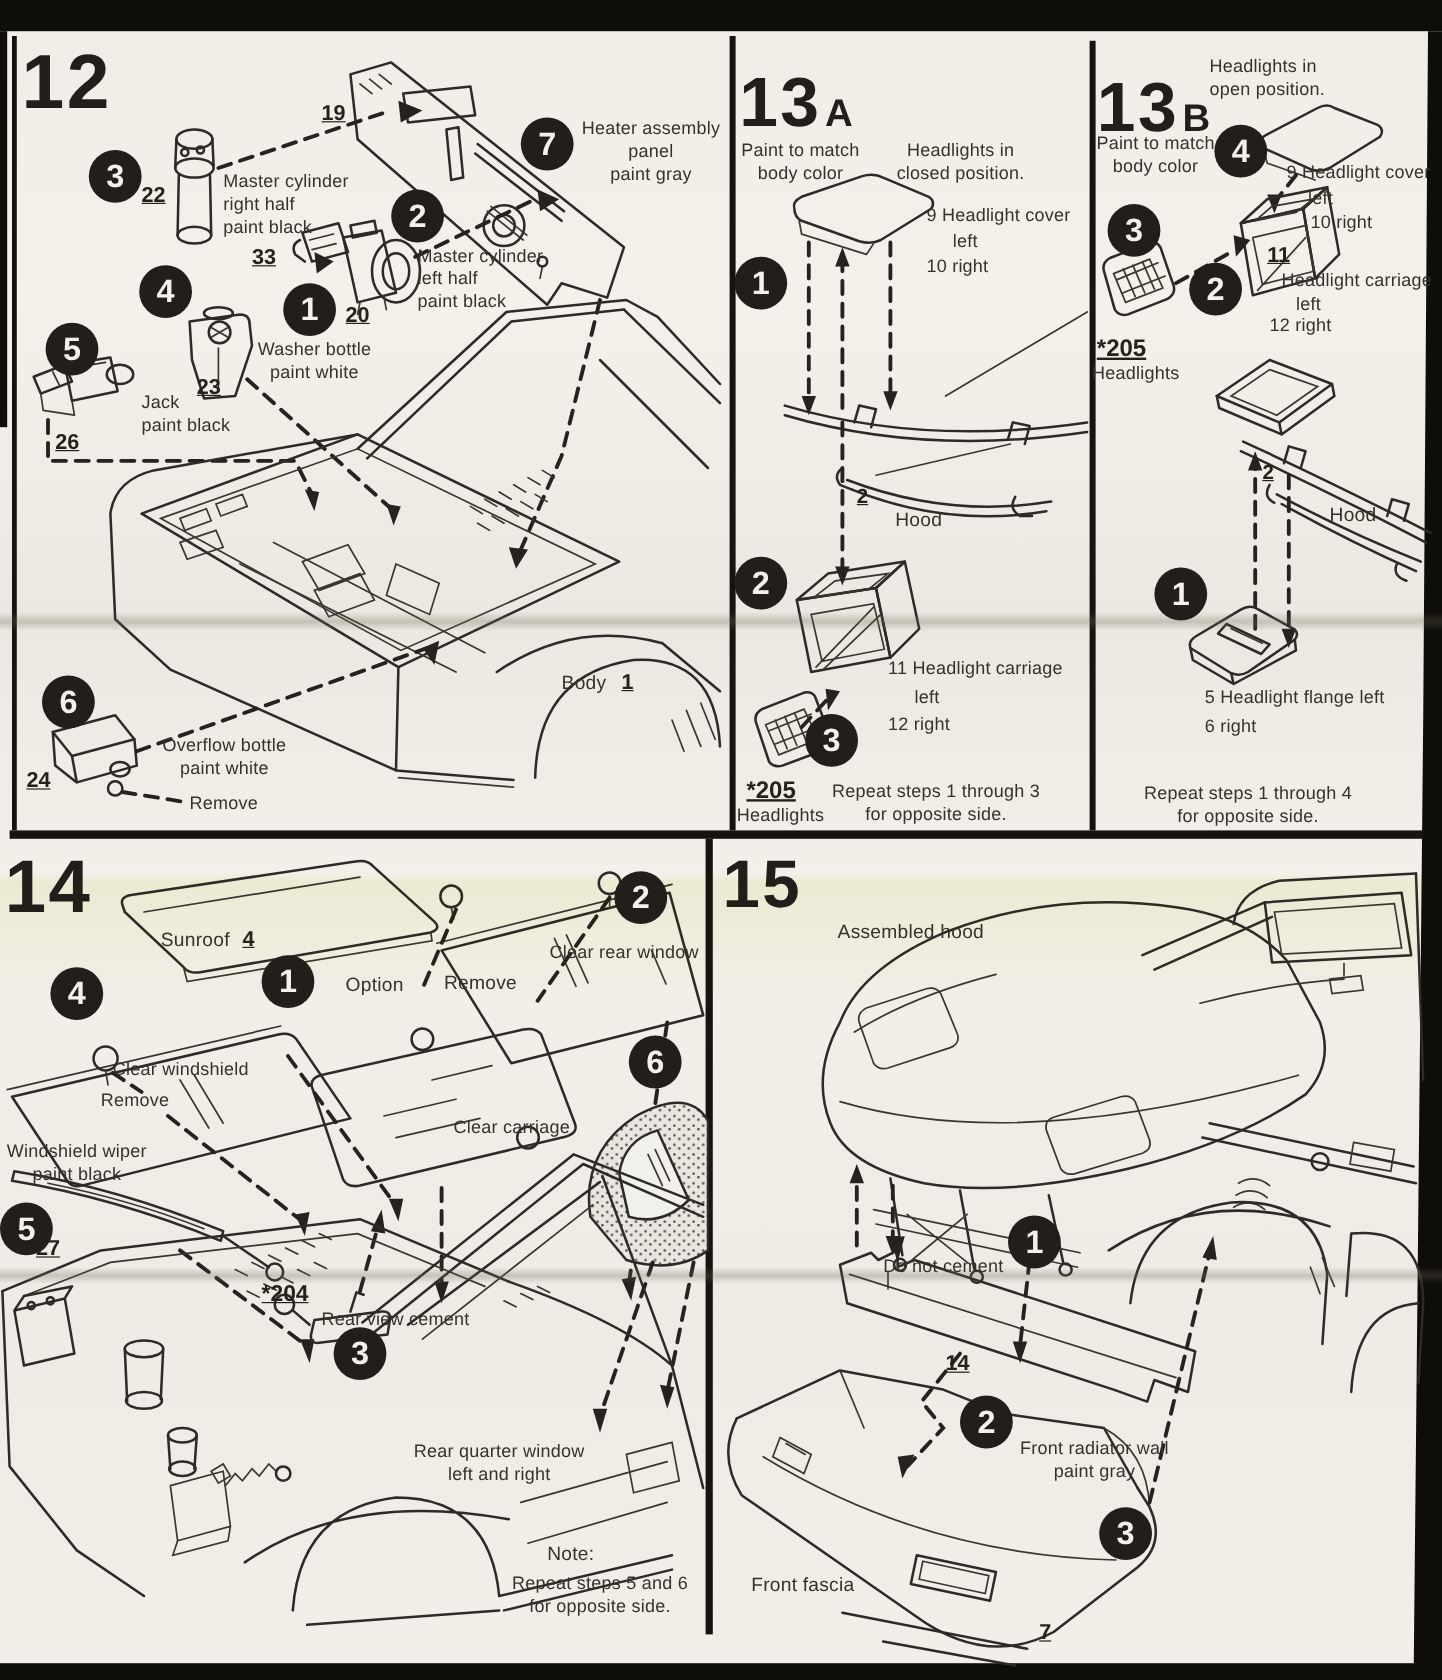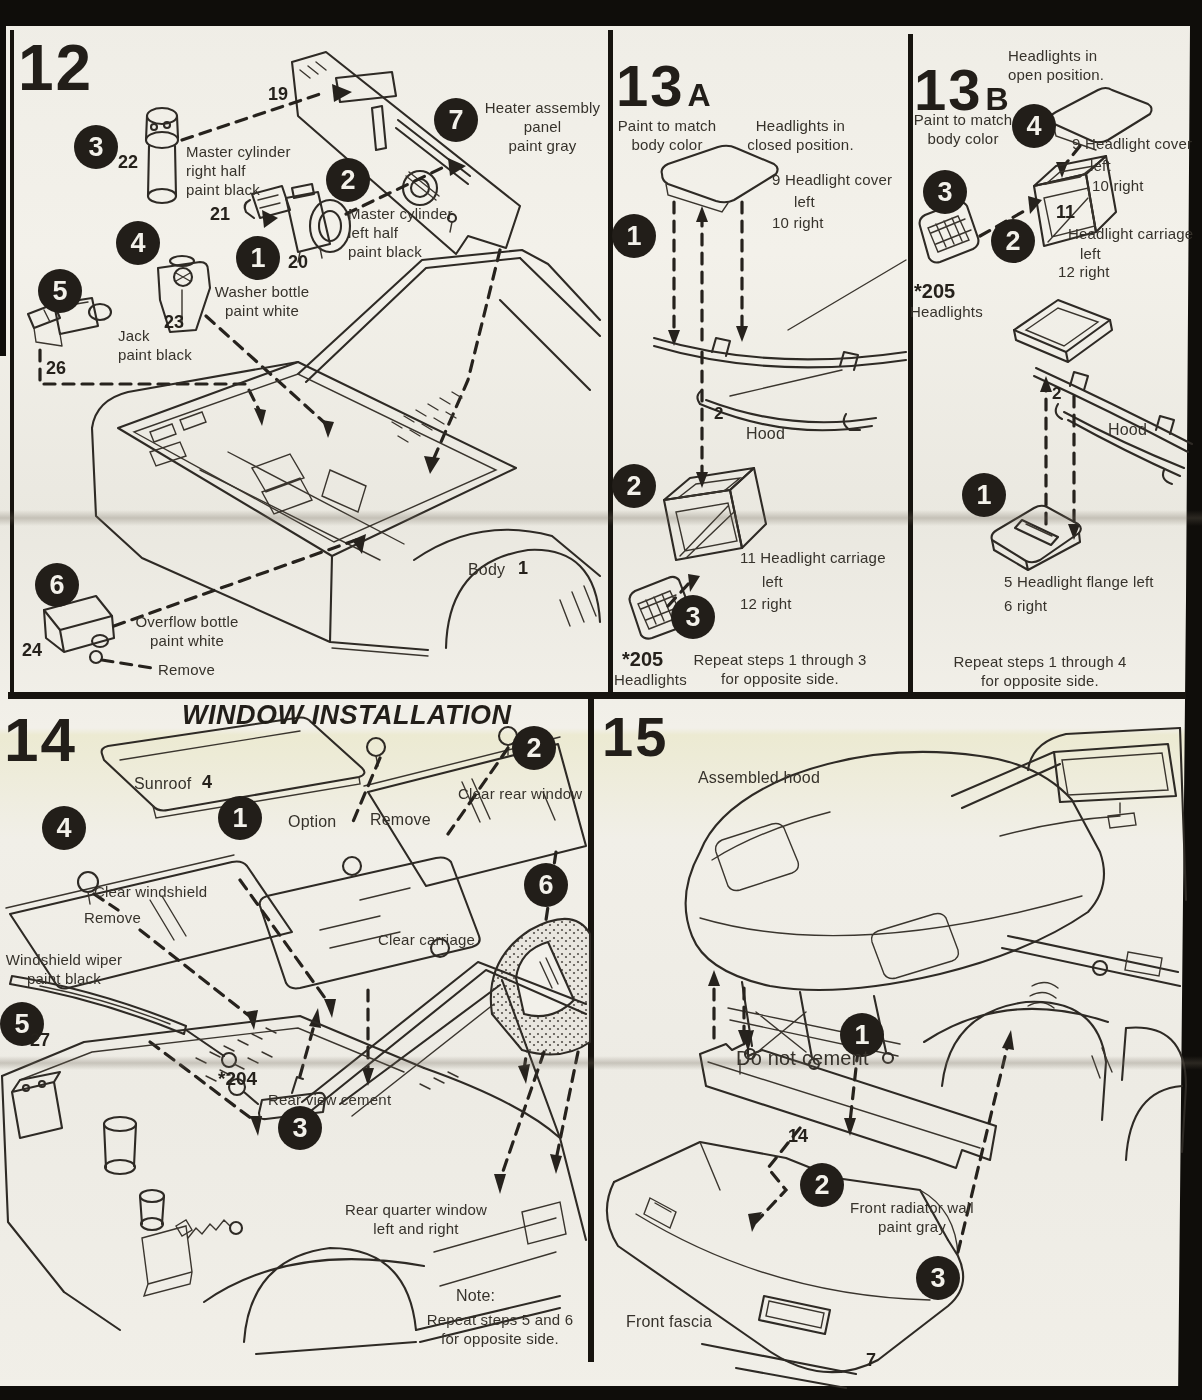--- a/index.html
+++ b/index.html
@@ -4,21 +4,21 @@
 <style>
   html,body{margin:0;padding:0;background:#0f0d0a;}
   .sheet{position:relative;width:1202px;height:1400px;overflow:hidden;
     font-family:"Liberation Sans",sans-serif;color:#2e2a24;
     background:linear-gradient(180deg,#efede6 0%,#f3f1ea 18%,#eae8e0 37%,#f2f0e9 52%,#ecead2 52.5%,#f1efe8 60%,#edebe4 78%,#f1efe8 100%);}
   .art{position:absolute;left:0;top:0;}
   .crease{position:absolute;left:0;width:100%;pointer-events:none;
     background:linear-gradient(180deg,rgba(120,112,98,0) 0%,rgba(110,102,88,.30) 50%,rgba(120,112,98,0) 100%);}
   .lbl{position:absolute;font-size:15px;line-height:1.28;white-space:pre-line;color:#36322b;letter-spacing:.2px;}
   .c{text-align:center;}
-  .num{position:absolute;font-weight:bold;font-size:18px;color:#25211b;}
+  .num{position:absolute;font-weight:bold;font-size:18px;color:#25211b;text-decoration:underline;}
   .circ{position:absolute;width:44px;height:44px;border-radius:50%;background:#221e19;color:#f3f1ea;
     display:flex;align-items:center;justify-content:center;font-weight:bold;font-size:27px;}
   .step{position:absolute;font-weight:bold;color:#221e19;line-height:.9;letter-spacing:2px;margin-top:12px;}
   .subletter{font-size:32px;font-weight:bold;margin-left:3px;}
   .title{position:absolute;font-style:italic;font-weight:bold;font-size:27px;color:#221e19;white-space:pre-line;letter-spacing:.5px;}
   svg .ln{fill:none;stroke:#2e2a25;stroke-width:2.1;stroke-linecap:round;stroke-linejoin:round;}
   svg .thin{fill:none;stroke:#3a352e;stroke-width:1.4;stroke-linecap:round;}
   svg .dash{fill:none;stroke:#26221d;stroke-width:3.2;stroke-linecap:round;stroke-dasharray:11 8;}
   svg .ah{fill:#26221d;stroke:none;}
   svg .bar{fill:#17140f;stroke:none;}
@@ -349,21 +349,21 @@
 <div class="num" style="left:268px;top:84px">19</div>
 <div class="circ" style="left:434px;top:98px">
       <span>7</span>
     </div>
 <div class="lbl c" style="left:480px;top:98px;width:125px">Heater assembly
 panel
 paint gray</div>
 <div class="lbl" style="left:186px;top:142px">Master cylinder
 right half
 paint black</div>
-<div class="num" style="left:210px;top:204px">21</div>
+<div class="num" style="left:210px;top:204px">33</div>
 <div class="circ" style="left:326px;top:158px">
       <span>2</span>
     </div>
 <div class="lbl" style="left:348px;top:204px">Master cylinder
 left half
 paint black</div>
 <div class="circ" style="left:236px;top:236px">
       <span>1</span>
     </div>
 <div class="num" style="left:288px;top:252px">20</div>
@@ -443,21 +443,20 @@
 <div class="lbl" style="left:1108px;top:420px;font-size:16px">Hood</div>
 <div class="circ" style="left:962px;top:473px">
       <span>1</span>
     </div>
 <div class="lbl" style="left:1004px;top:572px">5  Headlight flange left</div>
 <div class="lbl" style="left:1004px;top:596px">6  right</div>
 <div class="lbl c" style="left:920px;top:652px;width:240px">Repeat steps 1 through 4
 for opposite side.</div>
 
 <div class="step" style="left:4px;top:700px;font-size:62px">14</div>
-<div class="title" style="left:182px;top:700px">WINDOW INSTALLATION</div>
 <div class="lbl" style="left:134px;top:774px;font-size:16px">Sunroof</div>
 <div class="num" style="left:202px;top:772px">4</div>
 <div class="circ" style="left:218px;top:796px">
       <span>1</span>
     </div>
 <div class="lbl" style="left:288px;top:812px;font-size:16px">Option</div>
 <div class="lbl" style="left:370px;top:810px;font-size:16px">Remove</div>
 <div class="circ" style="left:512px;top:726px">
       <span>2</span>
     </div>
@@ -486,21 +485,21 @@
 left and right</div>
 <div class="lbl" style="left:456px;top:1286px;font-size:16px">Note:</div>
 <div class="lbl c" style="left:420px;top:1310px;width:160px">Repeat steps 5 and 6
 for opposite side.</div>
 
 <div class="step" style="left:602px;top:700px;font-size:56px">15</div>
 <div class="lbl" style="left:698px;top:768px;font-size:16px">Assembled hood</div>
 <div class="circ" style="left:840px;top:1013px">
       <span>1</span>
     </div>
-<div class="lbl" style="left:736px;top:1046px;font-size:20px">Do not cement</div>
+<div class="lbl" style="left:736px;top:1046px;font-size:15px">Do not cement</div>
 <div class="num" style="left:788px;top:1126px">14</div>
 <div class="circ" style="left:800px;top:1163px">
       <span>2</span>
     </div>
 <div class="lbl c" style="left:842px;top:1198px;width:140px">Front radiator wall
 paint gray</div>
 <div class="circ" style="left:916px;top:1256px">
       <span>3</span>
     </div>
 <div class="lbl" style="left:626px;top:1312px;font-size:16px">Front fascia</div>

